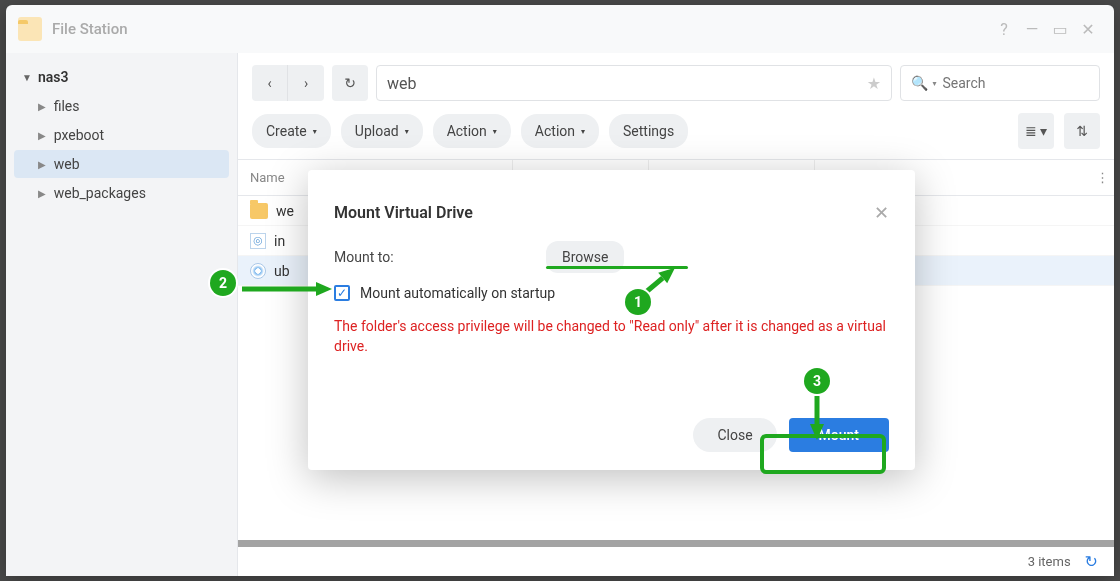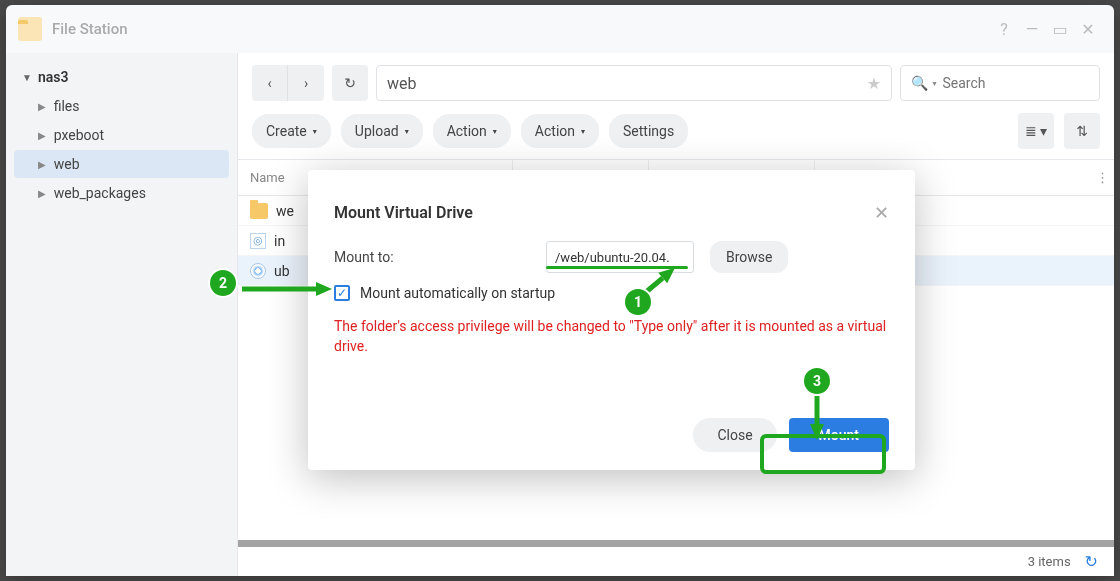--- a/index.html
+++ b/index.html
@@ -202,28 +202,27 @@
   </div>
 </div>
 
 <div class="dialog">
   <div class="dialog-head">
     <div class="dialog-title">Mount Virtual Drive</div>
     <div class="dialog-close">✕</div>
   </div>
   <div class="form-row">
     <div class="form-label">Mount to:</div>
-    <input class="text-input" value="/web/ubuntu-20.04." style="">
     <button class="browse-btn">Browse</button>
   </div>
   <div class="check-row">
     <div class="check-box">✓</div>
     <div class="check-label">Mount automatically on startup</div>
   </div>
-  <div class="warn">The folder's access privilege will be changed to "Type only" after it is mounted as a virtual drive.</div>
+  <div class="warn">The folder's access privilege will be changed to "Read only" after it is changed as a virtual drive.</div>
   <div class="dialog-foot">
     <button class="btn-close">Close</button>
     <button class="btn-mount">Mount</button>
   </div>
 </div>
 
 <div class="mount-frame" style="top:434px; left:760px; width:126px; height:40px;"></div>
 
 <div class="text-underline"></div>
 

